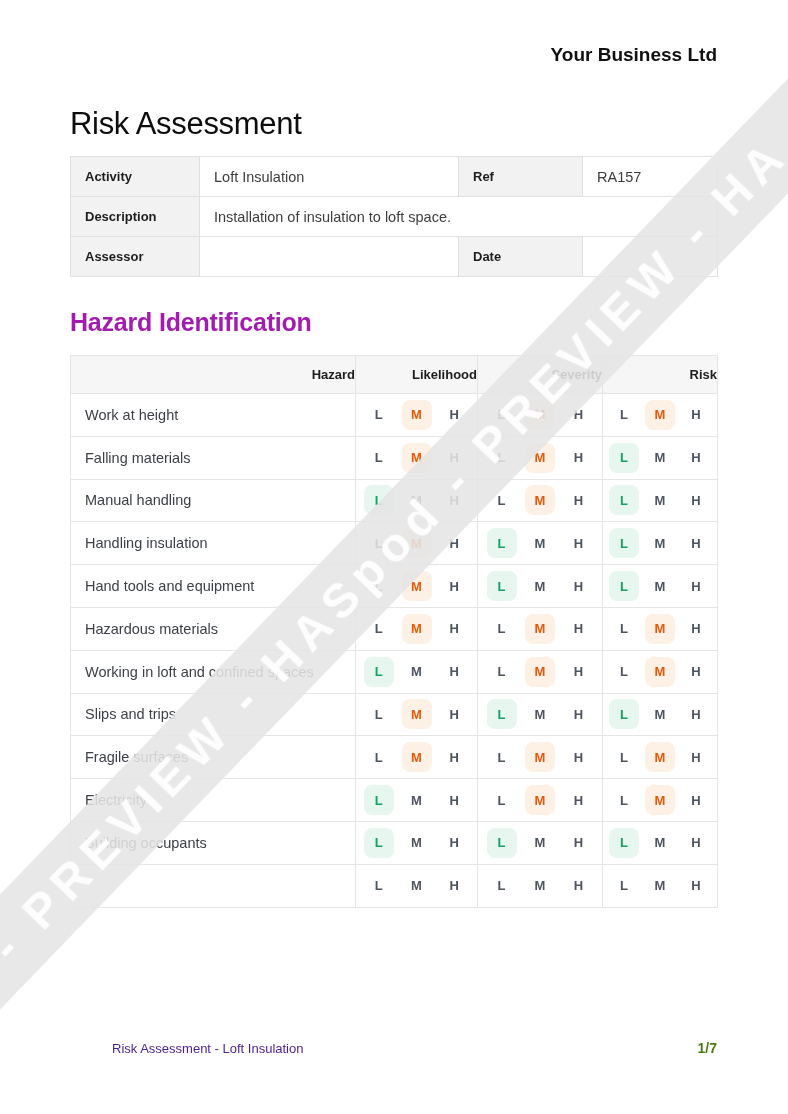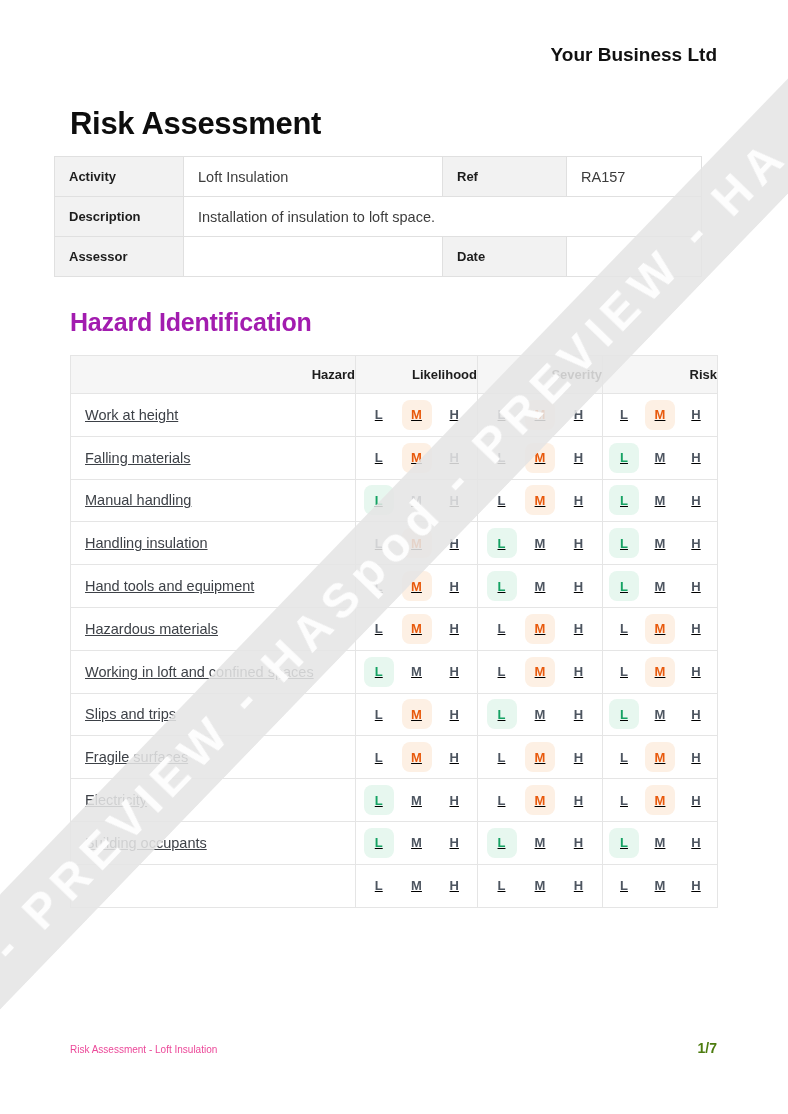--- a/index.html
+++ b/index.html
@@ -10,27 +10,27 @@
     background:#ffffff; overflow:hidden;
   }
 
   .company {
     position:absolute; top:44px; right:71px;
     font-size:19px; font-weight:700; color:#111;
   }
 
   .doc-title {
     position:absolute; top:106px; left:70px;
-    font-size:31px; font-weight:700; color:#0d0d0d; letter-spacing:-0.3px;
+    font-size:31px; font-weight:400; color:#0d0d0d; letter-spacing:-0.3px;
   }
 
   
   table { border-collapse:collapse; table-layout:fixed; }
   .details-table {
-    position:absolute; top:156px; left:54px; width:647px;
+    position:absolute; top:156px; left:70px; width:647px;
   }
   .details-table td {
     border:1px solid #e0e0e0; height:40px; padding:0 14px;
     font-size:14.5px; color:#3c3c3c; vertical-align:middle;
   }
   .details-table td.lbl {
     background:#f2f2f2; font-size:13px; font-weight:700; color:#1d1d1d;
   }
 
   .section-title {
@@ -41,40 +41,40 @@
   
   .hazard-table {
     position:absolute; top:355px; left:70px; width:647px;
   }
   .hazard-table th, .hazard-table td { border:1px solid #e5e5e5; }
   .hazard-table thead th {
     background:#f6f6f6; height:38px; font-size:13px; font-weight:700;
     color:#1d1d1d; text-align:right; vertical-align:middle;
   }
   .hazard-table thead th.hz { text-align:right; padding-left:14px; }
-  .hazard-table td { height:42.8px; vertical-align:middle;text-decoration:underline; }
+  .hazard-table td { height:42.8px; vertical-align:middle; }
   .hazard-table td.hz-name {
     padding-left:14px; font-size:14.5px; color:#3d4147;
   }
   .lmh-wrap { display:flex; justify-content:space-evenly; align-items:center; }
   .lmh {
     width:30px; height:30px; border-radius:8px;
     display:flex; align-items:center; justify-content:center;
     font-size:13px; font-weight:700; color:#4d5560;
   }
   .on-L { color:#15a263; background:#e7f7ef; }
   .on-M { color:#e8590c; background:#fdf0e4; }
   .on-H { color:#d62b2b; background:#fdeaea; }
 
   
   .footer {
     position:absolute; top:1040px; left:70px; right:71px;
     display:flex; justify-content:space-between; align-items:baseline;
   }
-  .footer .f-left { font-size:10px; color:#ec4899; }
+  .footer .f-left { font-size:13px; color:#4c1d95;margin-left:42px; }
   .footer .f-page { font-size:14px; font-weight:700; color:#4d7c0f; }
 
   
   .watermark {
     position:absolute; left:-80px; top:995px; width:1500px; height:80px;
     transform-origin:0 50%; transform:rotate(-46deg);
     background:rgba(229,229,229,0.87);
     -webkit-backdrop-filter:blur(5px); backdrop-filter:blur(5px);
     display:flex; align-items:center; overflow:hidden;
     pointer-events:none; z-index:5;

